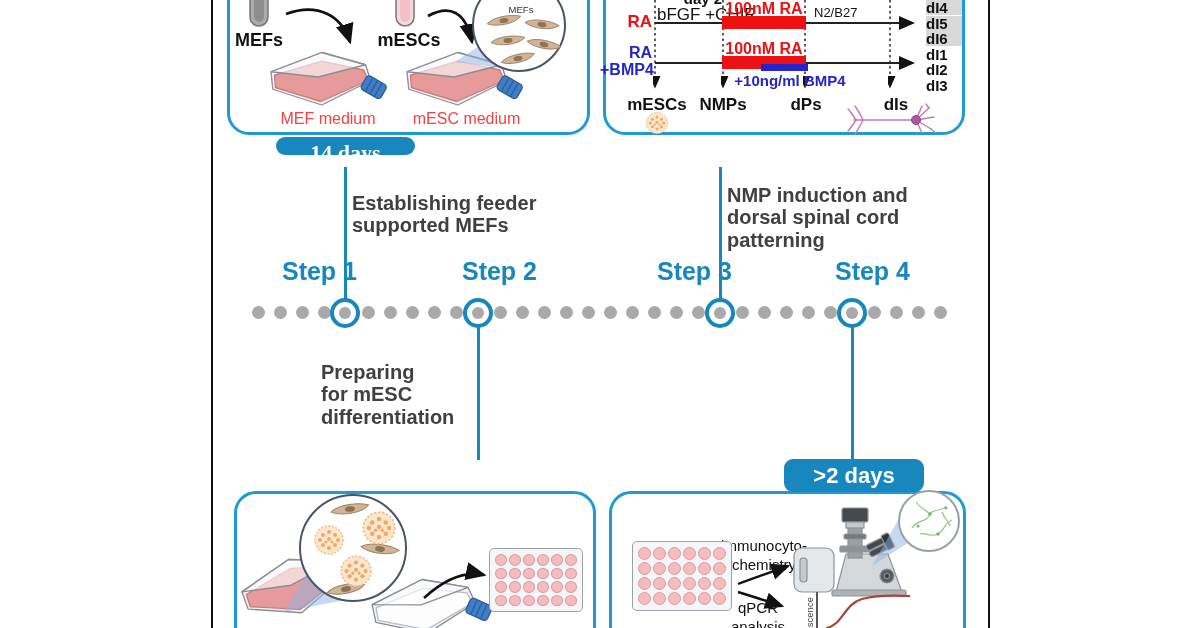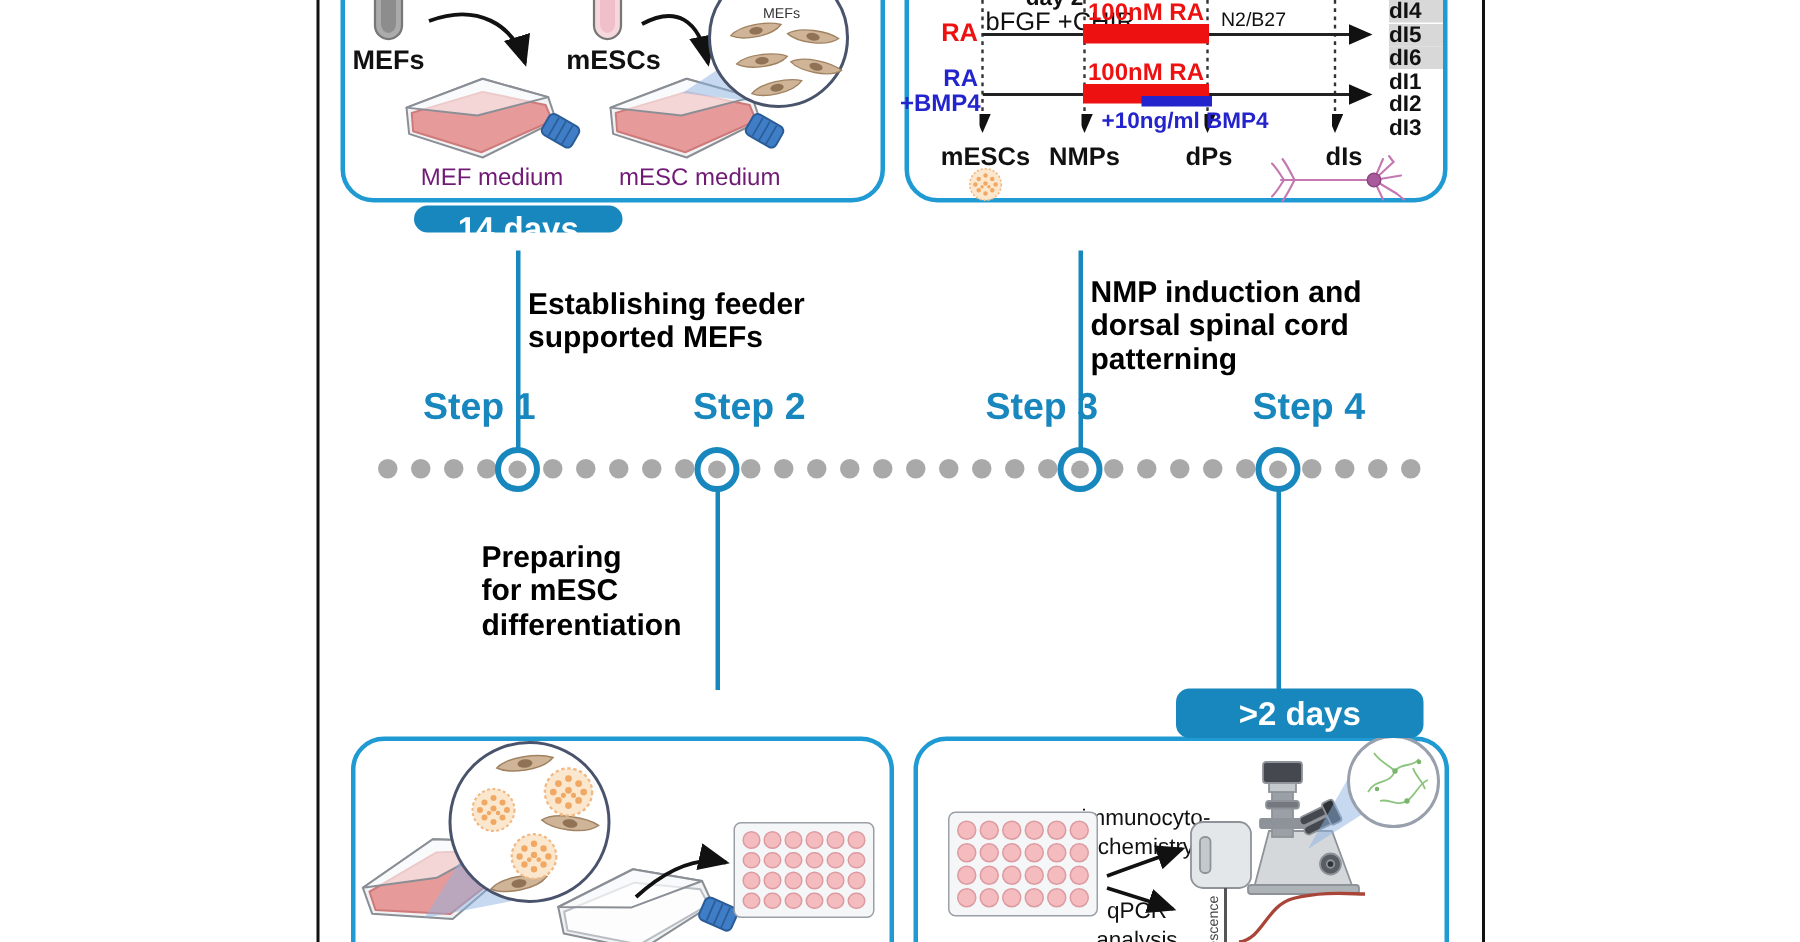--- a/index.html
+++ b/index.html
@@ -3,34 +3,34 @@
 <meta charset="utf-8">
 <style>
   html,body{margin:0;padding:0;background:#fff;}
   #screen{position:relative;width:1200px;height:628px;background:#fff;overflow:hidden;
           font-family:"Liberation Sans",sans-serif;color:#111;}
   .abs{position:absolute;}
   .frame{position:absolute;top:0;width:2px;height:628px;background:#111;}
   .panel{position:absolute;background:#fff;border:3.5px solid var(--panel-border,#1f9ad2);border-radius:22px;box-sizing:border-box;}
   .badge{position:absolute;background:var(--accent,#1787be);color:#fff;font-weight:bold;font-size:22px;
          text-align:center;border-radius:9px;z-index:4;}
-  .badge.top{height:18px;line-height:31px;}
+  .badge.top{height:18px;line-height:31px;font-family:Liberation Serif, serif;}
   .badge.bot{height:33px;line-height:33px;}
   .connector{position:absolute;width:3px;background:var(--accent,#1787be);z-index:2;}
   #dots-row{position:absolute;left:252px;top:306px;display:flex;gap:9px;z-index:1;}
   .dot{width:13px;height:13px;border-radius:50%;background:var(--dot-gray,#a9a9a9);flex:0 0 auto;}
   .ring{position:absolute;top:298px;width:22px;height:22px;border:4px solid var(--accent,#1787be);
         border-radius:50%;background:#fff;z-index:3;}
   .ring::after{content:'';position:absolute;left:5px;top:5px;width:12px;height:12px;border-radius:50%;
         background:var(--dot-gray,#a9a9a9);}
   .step-label{position:absolute;top:257px;width:120px;text-align:right;font-weight:bold;font-size:25px;
         color:var(--accent,#1787be);z-index:2;}
-  .desc{position:absolute;font-weight:bold;font-size:20px;line-height:1.12;color:#000000;white-space:pre-line;z-index:2;}
+  .desc{position:absolute;font-weight:bold;font-size:20px;line-height:1.12;color:#404040;white-space:pre-line;z-index:2;}
   .ml{white-space:pre-line;}
-  .caption{position:absolute;font-size:16px;color:#701a75;text-align:center;}
+  .caption{position:absolute;font-size:16px;color:#ef4444;text-align:center;}
   .biglabel{position:absolute;font-size:18px;font-weight:bold;color:#111;text-align:center;}
   .mag-circle{position:absolute;background:#fff;border:2.5px solid #49536b;border-radius:50%;box-sizing:border-box;z-index:2;}
   .beam{position:absolute;z-index:1;}
   .redtxt{color:var(--red,#ee1111);}
   .bluetxt{color:var(--bmp-blue,#2424cc);}
   .bar{position:absolute;background:var(--red,#ee1111);}
   .bluebar{position:absolute;background:var(--bmp-blue,#2424cc);}
   .smalltxt{position:absolute;font-size:13px;color:#111;white-space:nowrap;}
   .stage{position:absolute;top:95px;font-weight:bold;font-size:17px;text-align:center;}
   .dltag{position:absolute;left:926px;width:36px;height:15px;font-weight:bold;font-size:15px;line-height:15px;text-align:left;}
@@ -208,21 +208,21 @@
         <path d="M70,17 L85,26"></path>
       <path d="M70,17 L76,30"></path>
         <path d="M70,17 L76,3"></path>
         <path d="M83,5 L80,1"></path>
         <path d="M85,26 L90,30"></path>
     </g>
     <circle cx="70" cy="17" r="4.5" fill="#a85a9c" stroke="#8e4683" stroke-width="1"></circle>
   </svg>
 
   <div class="badge top" style="left:276px;top:137px;width:139px">14 days</div>
-  <div class="badge bot" style="left:784px;top:459px;width:165px">&gt;2 days</div>
+  <div class="badge bot" style="left:784px;top:459px;width:140px">&gt;2 days</div>
 
   <div class="connector" style="left:344px;top:167px;height:132px"></div>
   <div class="connector" style="left:719px;top:167px;height:132px"></div>
   <div class="connector" style="left:477px;top:327px;height:133px"></div>
   <div class="connector" style="left:851px;top:327px;height:133px"></div>
 
   <div class="desc" style="left:352px;top:192px">Establishing feeder
 supported MEFs</div>
   <div class="desc" style="left:727px;top:184px">NMP induction and
 dorsal spinal cord

